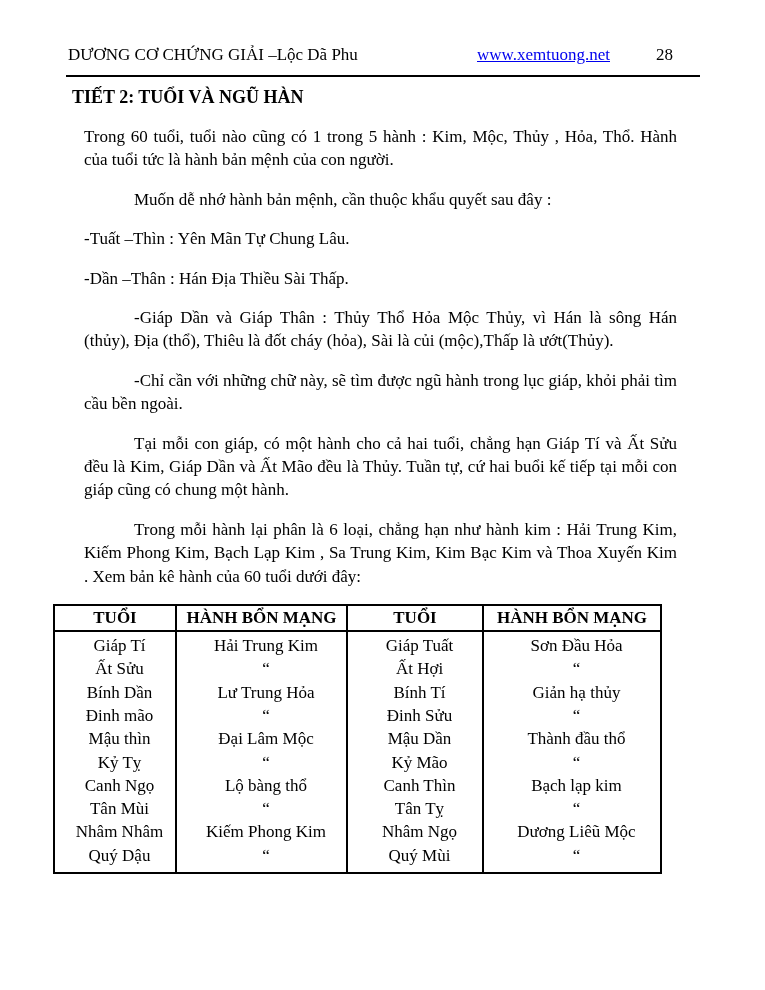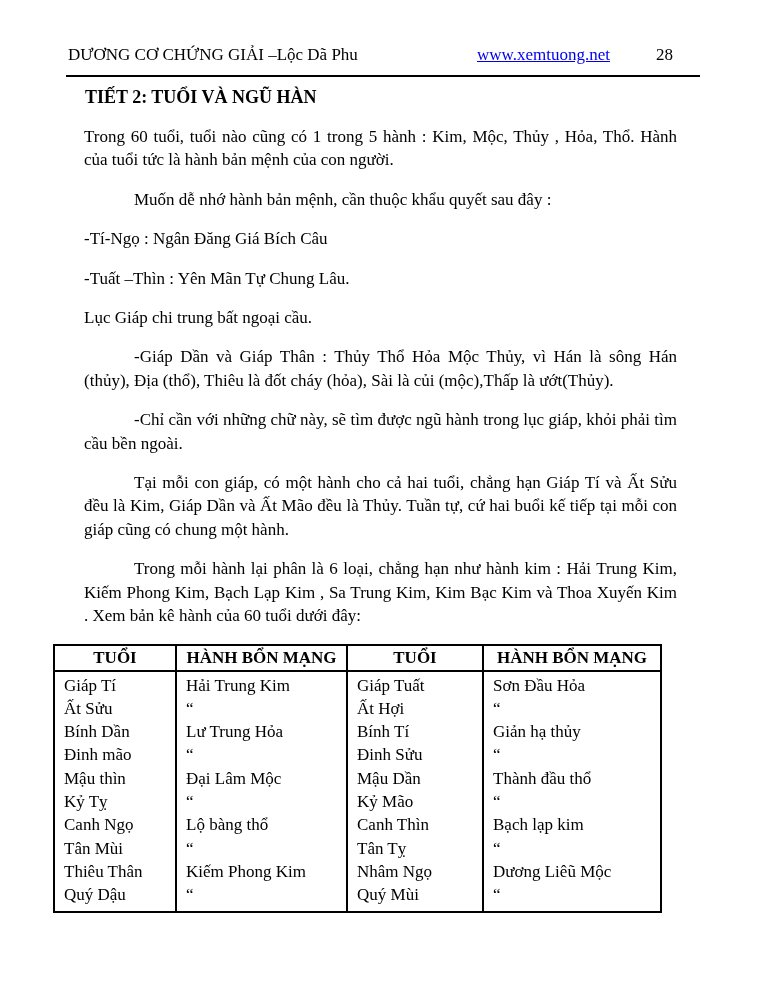--- a/index.html
+++ b/index.html
@@ -41,21 +41,21 @@
   }
   .header-rule {
     width: 634px;
     margin-left: -2px;
     margin-top: 9px;
     border-top: 2px solid #000000;
     height: 0;
   }
   
   .section-title {
-    margin: 9px 0 4px 17px;
+    margin: 9px 0 4px 4px;
     font-size: 18px;
     font-weight: bold;
     line-height: 23px;
   }
   
   .body-text {
     width: 625px;
   }
   .para {
     margin: 16px;
@@ -88,20 +88,21 @@
     padding: 1px 0 2px 0;
     line-height: 21px;
   }
   .hanh-table td {
     vertical-align: top;
     padding: 2px 0 5px 9px;
   }
   .cell-line {
     line-height: 23.3px;
     white-space: nowrap;
+    text-align: center;
   }
 </style>
 </head>
 <body>
 
 <div class="page">
 
   <div class="page-header">
     <span>DƯƠNG CƠ CHỨNG GIẢI –Lộc Dã Phu</span>
     <span class="right-group">
@@ -110,23 +111,22 @@
     </span>
   </div>
 
   <div class="header-rule"></div>
 
   <h1 class="section-title">TIẾT 2: TUỔI VÀ NGŨ HÀN</h1>
 
   <div class="body-text">
       <p class="para"><span>Trong 60 tuổi, tuổi nào cũng có 1 trong 5 hành : Kim, Mộc, Thủy , Hỏa, Thổ. Hành của tuổi tức là hành bản mệnh của con người.</span></p>
       <p class="para indent"><span>Muốn dễ nhớ hành bản mệnh, cần thuộc khẩu quyết sau đây :</span></p>
-      <p class="para"><span>-Tí-Ngọ : Ngân Đăng Giá Bích Câu</span></p>
       <p class="para"><span>-Tuất –Thìn : Yên Mãn Tự Chung Lâu.</span></p>
-      <p class="para"><span>Lục Giáp chi trung bất ngoại cầu.</span></p>
+      <p class="para"><span>-Dần –Thân : Hán Địa Thiều Sài Thấp.</span></p>
       <p class="para indent"><span>-Giáp Dần và Giáp Thân : Thủy Thổ Hỏa Mộc Thủy, vì Hán là sông Hán (thủy), Địa (thổ), Thiêu là đốt cháy (hỏa), Sài là củi (mộc),Thấp là ướt(Thủy).</span></p>
       <p class="para indent"><span>-Chỉ cần với những chữ này, sẽ tìm được ngũ hành trong lục giáp, khỏi phải tìm cầu bền ngoài.</span></p>
       <p class="para indent"><span>Tại mỗi con giáp, có một hành cho cả hai tuổi, chẳng hạn Giáp Tí và Ất Sửu đều là Kim, Giáp Dần và Ất Mão đều là Thủy. Tuần tự, cứ hai buổi kế tiếp tại mỗi con giáp cũng có chung một hành.</span></p>
       <p class="para indent"><span>Trong mỗi hành lại phân là 6 loại, chẳng hạn như hành kim : Hải Trung Kim, Kiếm Phong Kim, Bạch Lạp Kim , Sa Trung Kim, Kim Bạc Kim và Thoa Xuyến Kim . Xem bản kê hành của 60 tuổi dưới đây:</span></p>
     </div>
 
   <table class="hanh-table">
     <colgroup>
         <col style="width: 122px;">
         <col style="width: 171px;">
@@ -145,21 +145,21 @@
       <tr>
           <td>
             <div class="cell-line">Giáp Tí</div>
             <div class="cell-line">Ất Sửu</div>
             <div class="cell-line">Bính Dần</div>
             <div class="cell-line">Đinh mão</div>
             <div class="cell-line">Mậu thìn</div>
             <div class="cell-line">Kỷ Tỵ</div>
             <div class="cell-line">Canh Ngọ</div>
             <div class="cell-line">Tân Mùi</div>
-            <div class="cell-line">Thiêu Thân</div>
+            <div class="cell-line">Nhâm Nhâm</div>
             <div class="cell-line">Quý Dậu</div>
           </td>
           <td>
             <div class="cell-line">Hải Trung Kim</div>
             <div class="cell-line">“</div>
             <div class="cell-line">Lư Trung Hỏa</div>
             <div class="cell-line">“</div>
             <div class="cell-line">Đại Lâm Mộc</div>
             <div class="cell-line">“</div>
             <div class="cell-line">Lộ bàng thổ</div>

